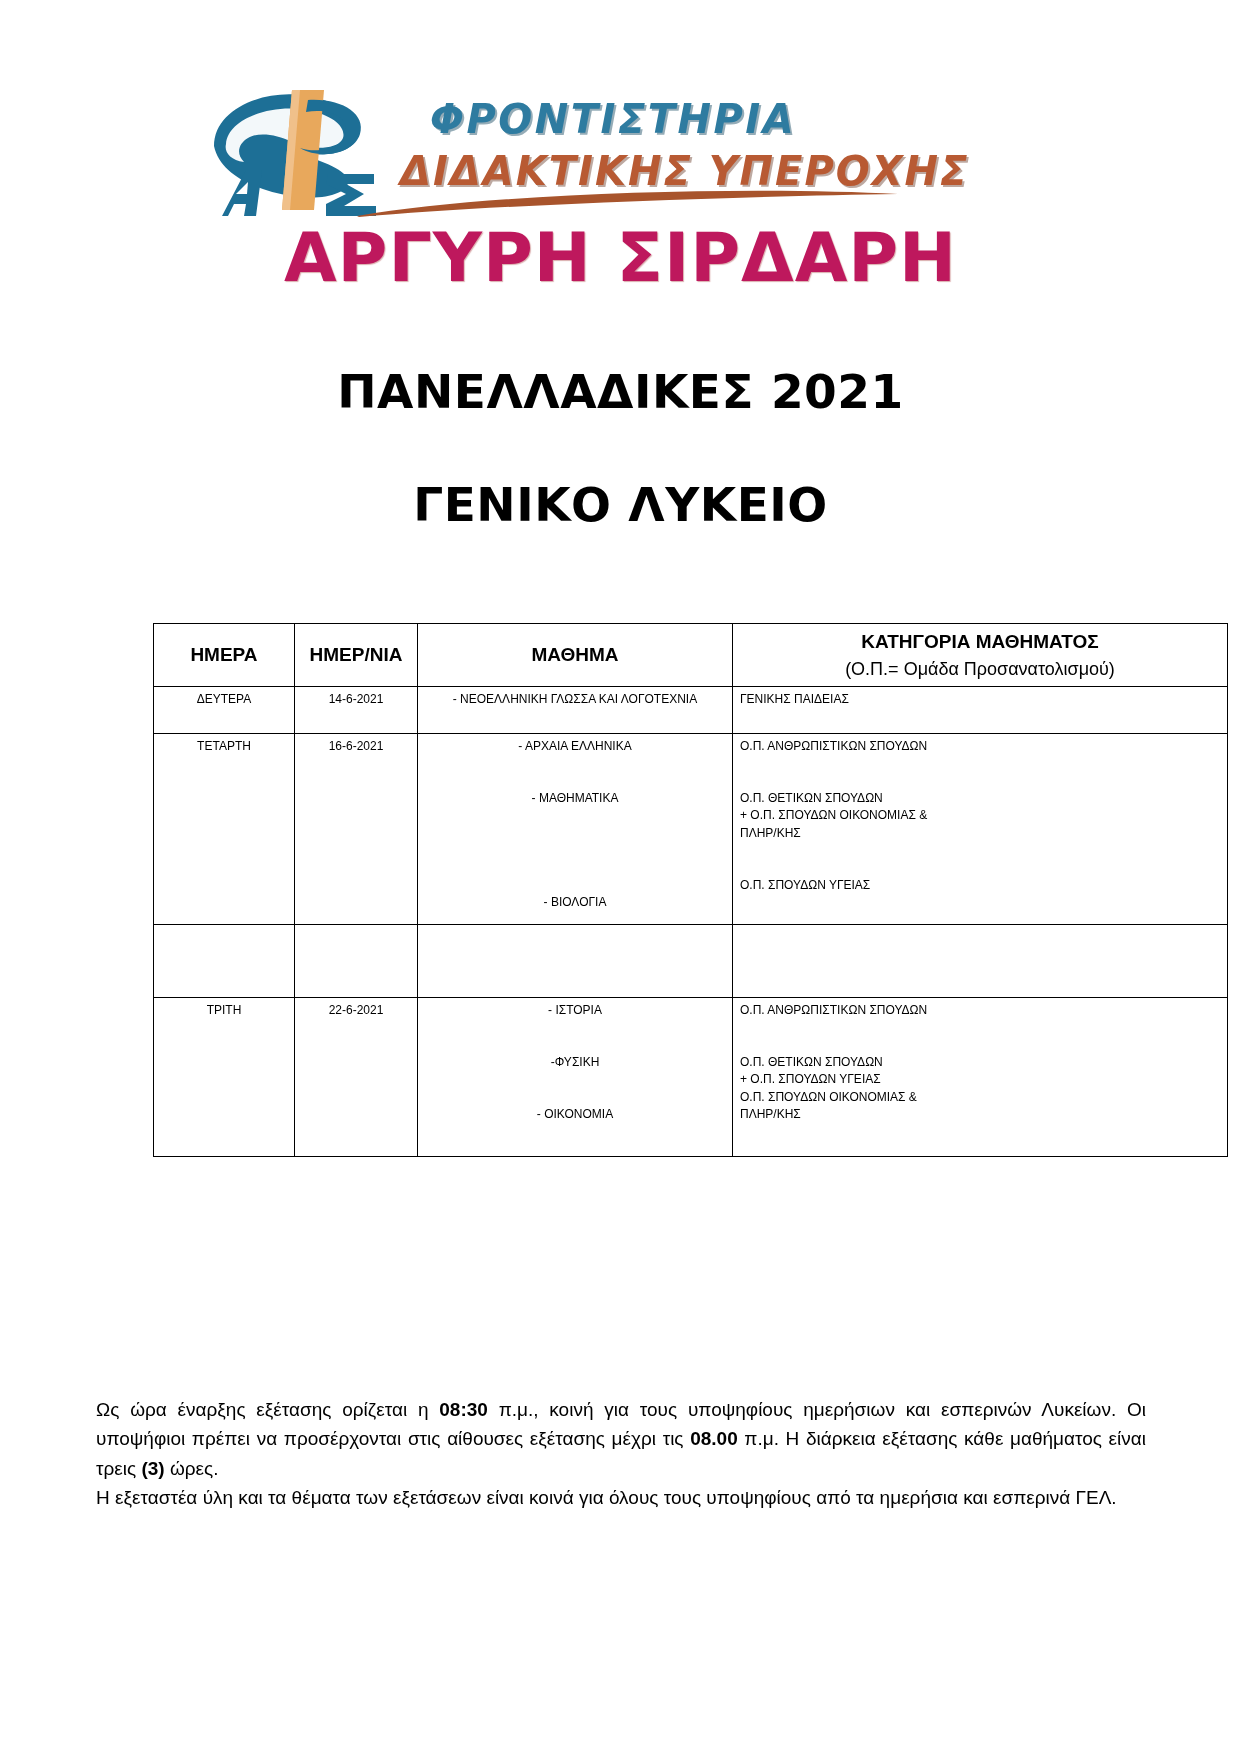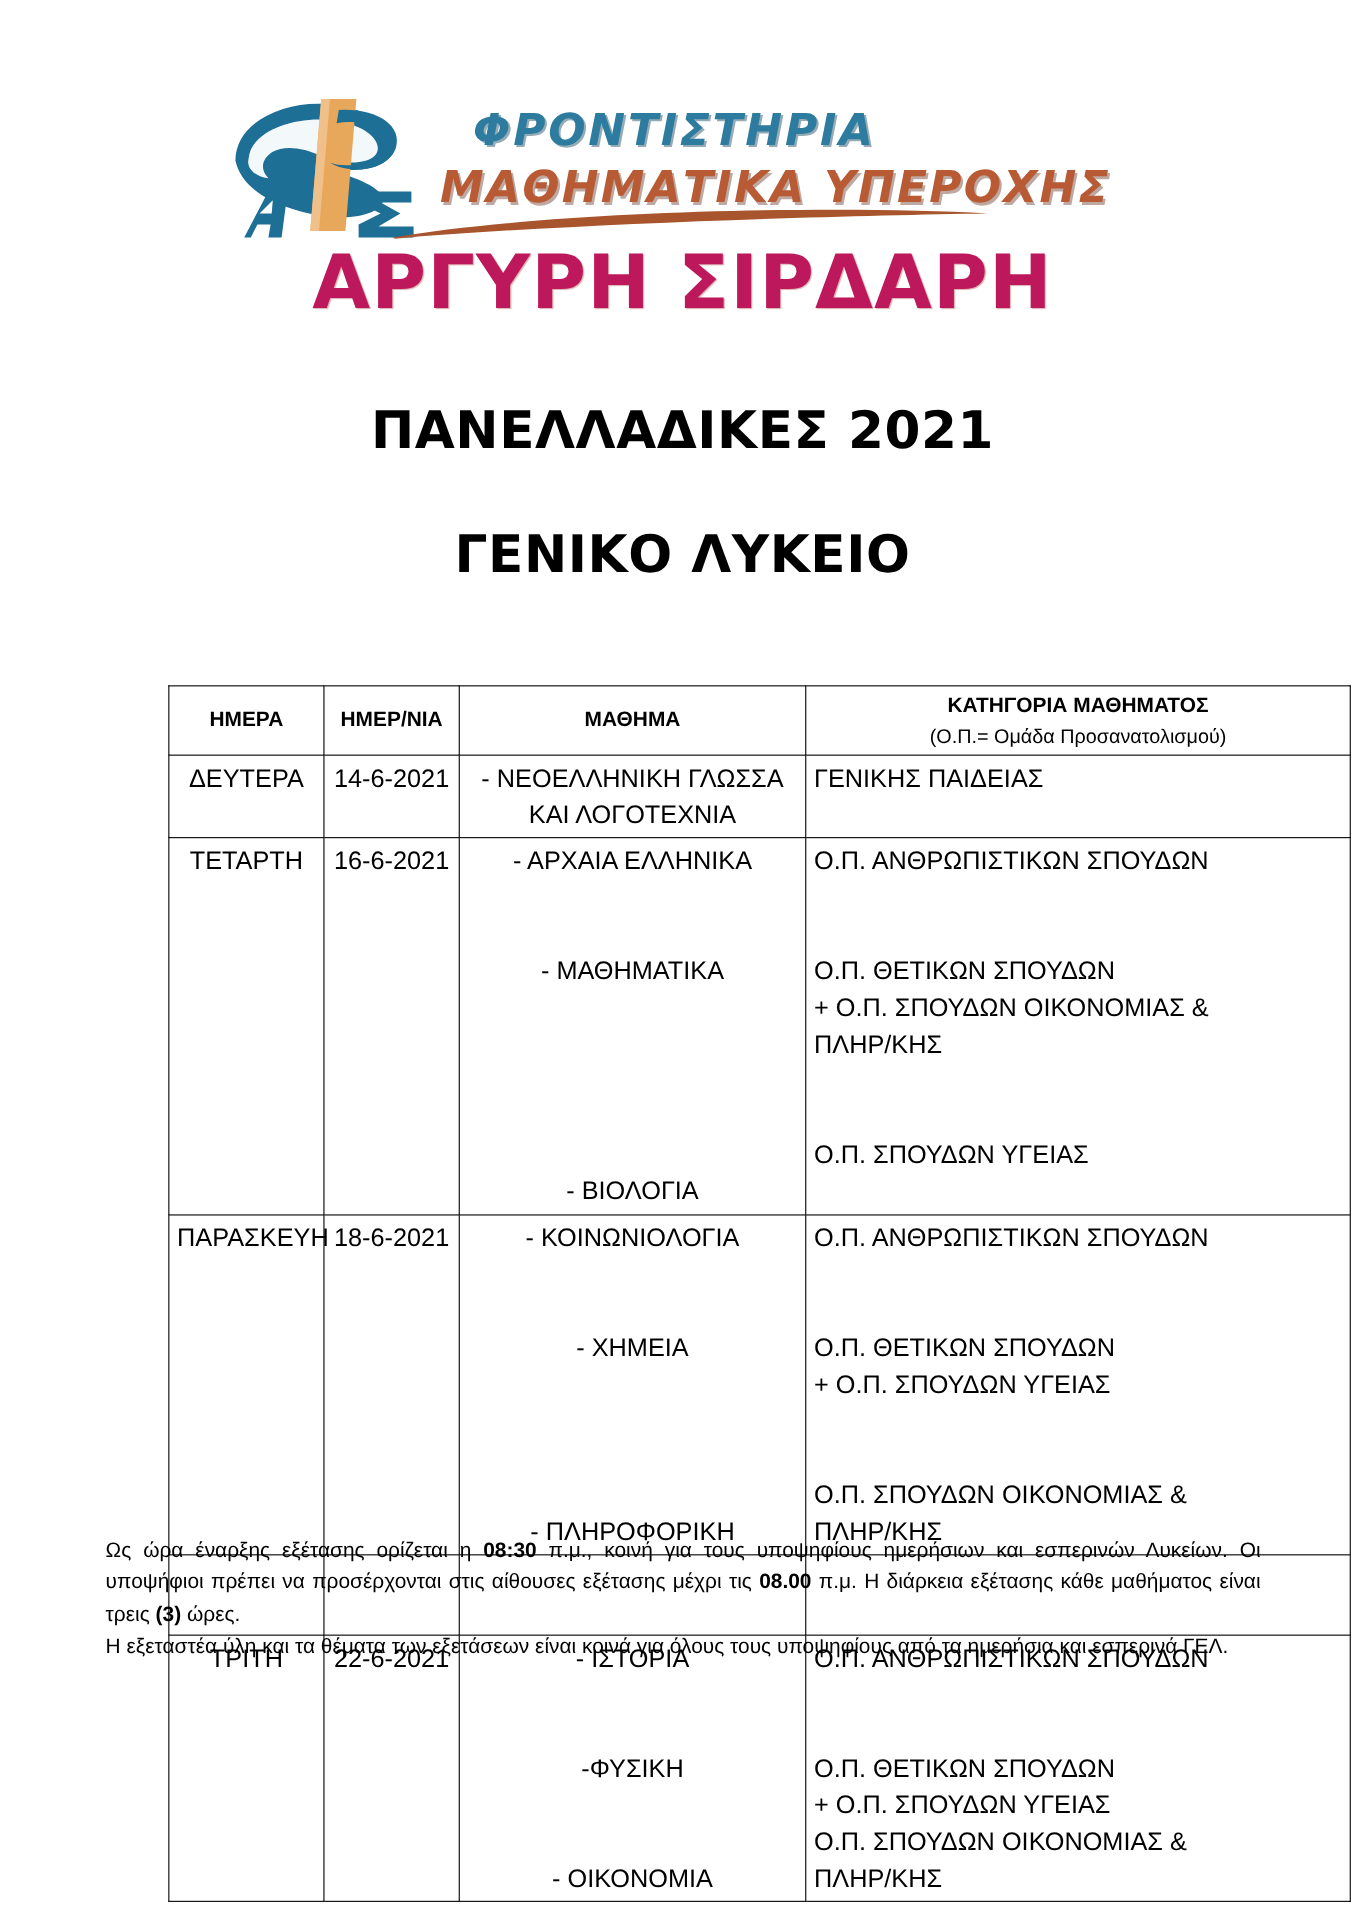--- a/index.html
+++ b/index.html
@@ -122,21 +122,21 @@
   table.schedule {
     border-collapse: collapse;
     width: 1014px;
     table-layout: fixed;
   }
   table.schedule td, table.schedule th {
     border: 1px solid #000;
     vertical-align: top;
     padding: 4px 7px;
     font-family: "Liberation Sans", sans-serif;
-    font-size: 23px;
+    font-size: 12px;
     line-height: 1.45;
     color: #000;
     font-weight: normal;
   }
   table.schedule thead th {
     font-weight: bold;
     text-align: center;
     vertical-align: middle;
     height: 52px;
     font-size: 19px;
@@ -198,21 +198,21 @@
         <path d="M112 22 C146 20, 170 36, 164 56 C158 76, 124 82, 104 70 C122 76, 148 70, 150 54 C152 38, 132 30, 110 34 Z" fill="#1d6f96"></path>
 
         <path d="M26 138 L50 92 L66 92 L60 138 L48 138 L50 126 L38 126 L32 138 Z" fill="#1d6f96"></path>
         <path d="M40 116 L51 116 L52 104 Z" fill="#ffffff"></path>
 
         <path d="M132 96 L178 96 L178 106 L150 106 L168 116 L148 128 L180 128 L180 138 L130 138 L130 126 L150 116 L130 106 Z" fill="#1d6f96"></path>
       </svg>
     </div>
 
     <div class="logo-line-1">ΦΡΟΝΤΙΣΤΗΡΙΑ</div>
-    <div class="logo-line-2">ΜΑΘΗΜΑΤΙΚΑ  ΥΠΕΡΟΧΗΣ</div>
+    <div class="logo-line-2">ΔΙΔΑΚΤΙΚΗΣ  ΥΠΕΡΟΧΗΣ</div>
 
     <div class="logo-swoosh">
       <svg viewBox="0 0 545 32" xmlns="http://www.w3.org/2000/svg" preserveAspectRatio="none">
         <path d="M2 30 C140 6, 400 0, 543 8 C400 10, 150 18, 4 31 Z" fill="#a8542c"></path>
       </svg>
     </div>
 
     <div class="logo-name">ΑΡΓΥΡΗ ΣΙΡΔΑΡΗ</div>
   </div>
 
@@ -255,42 +255,20 @@
           <td class="c-cat lines">Ο.Π. ΑΝΘΡΩΠΙΣΤΙΚΩΝ ΣΠΟΥΔΩΝ
 
 
 Ο.Π. ΘΕΤΙΚΩΝ ΣΠΟΥΔΩΝ
 + Ο.Π. ΣΠΟΥΔΩΝ ΟΙΚΟΝΟΜΙΑΣ &amp;
 ΠΛΗΡ/ΚΗΣ
 
 
 Ο.Π. ΣΠΟΥΔΩΝ ΥΓΕΙΑΣ</td>
         </tr>
-        <tr class="r-fri">
-          <td class="c-day">ΠΑΡΑΣΚΕΥΗ</td>
-          <td class="c-date">18-6-2021</td>
-          <td class="c-subj lines">- ΚΟΙΝΩΝΙΟΛΟΓΙΑ
-
-
-- ΧΗΜΕΙΑ
-
-
-
-
-- ΠΛΗΡΟΦΟΡΙΚΗ</td>
-          <td class="c-cat lines">Ο.Π. ΑΝΘΡΩΠΙΣΤΙΚΩΝ ΣΠΟΥΔΩΝ
-
-
-Ο.Π. ΘΕΤΙΚΩΝ ΣΠΟΥΔΩΝ
-+ Ο.Π. ΣΠΟΥΔΩΝ ΥΓΕΙΑΣ
-
-
-Ο.Π. ΣΠΟΥΔΩΝ ΟΙΚΟΝΟΜΙΑΣ &amp;
-ΠΛΗΡ/ΚΗΣ</td>
-        </tr>
         <tr class="r-gap">
           <td class="c-day"></td>
           <td class="c-date"></td>
           <td class="c-subj lines"></td>
           <td class="c-cat lines"></td>
         </tr>
         <tr class="r-tue">
           <td class="c-day">ΤΡΙΤΗ</td>
           <td class="c-date">22-6-2021</td>
           <td class="c-subj lines">- ΙΣΤΟΡΙΑ

